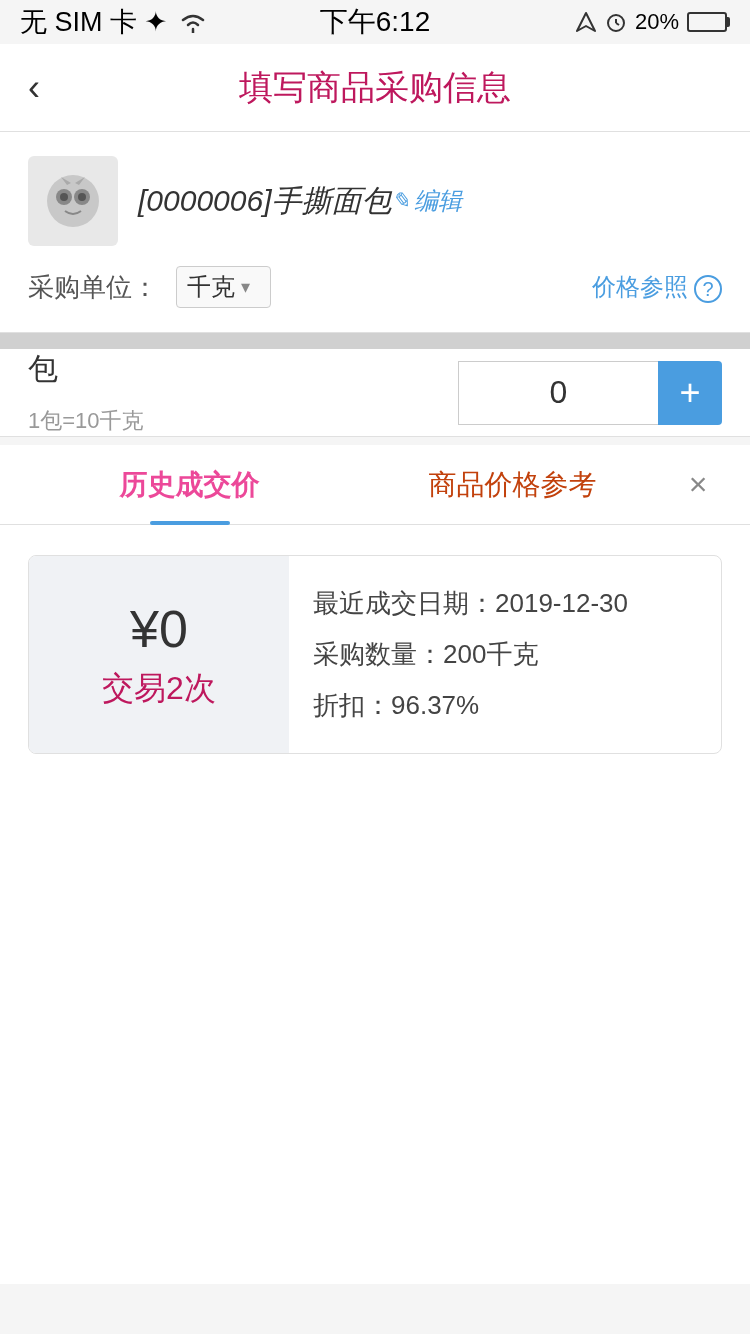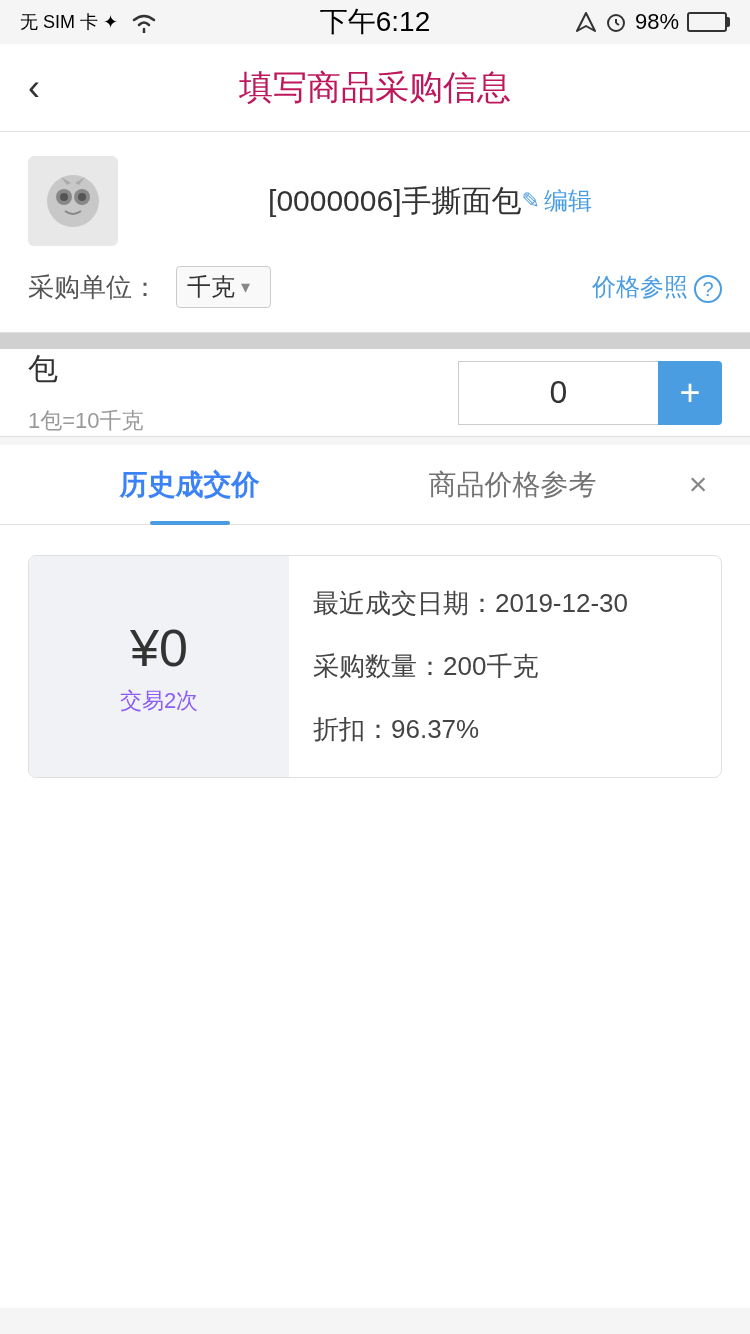--- a/index.html
+++ b/index.html
@@ -21,21 +21,21 @@
       align-items: center;
       justify-content: space-between;
       padding: 0 20px;
       font-size: 26px;
       font-weight: 500;
     }
     .status-left {
       display: flex;
       align-items: center;
       gap: 12px;
-      font-size: 18px;
+      font-size: 27px;
     }
     .status-center {
       font-size: 28px;
       font-weight: 500;
       position: absolute;
       left: 50%;
       transform: translateX(-50%);
     }
     .status-right {
       display: flex;
@@ -116,22 +116,23 @@
       align-items: center;
       justify-content: center;
       margin-right: 20px;
       flex-shrink: 0;
     }
     .product-info {
       flex: 1;
     }
     .product-name-row {
       display: flex;
-      justify-content: center;
-      align-items: center;
+      justify-content: flex-start;
+      align-items: center;
+      font-style: italic;
     }
     .product-name {
       font-size: 30px;
       color: #333;
       font-weight: 500;
     }
     .edit-link {
       font-size: 24px;
       color: #4a9de0;
       display: flex;
@@ -268,26 +269,26 @@
       flex: 1;
       display: flex;
       flex-direction: column;
       align-items: center;
       justify-content: center;
       height: 80px;
       cursor: pointer;
       position: relative;
     }
     .tab-item.active .tab-label {
-      color: #3b82f6;
+      color: #ec4899;
       font-weight: 600;
     }
     .tab-item .tab-label {
       font-size: 28px;
-      color: #737373;
+      color: #c2410c;
     }
     .tab-underline {
       position: absolute;
       bottom: 0;
       left: 50%;
       transform: translateX(-50%);
       width: 80px;
       height: 4px;
       background: #4a9de0;
       border-radius: 2px;
@@ -325,30 +326,30 @@
       justify-content: center;
       padding: 36px 20px;
       flex-shrink: 0;
     }
     .price-amount {
       font-size: 52px;
       color: #333;
       font-weight: 400;
     }
     .price-transactions {
-      font-size: 22px;
-      color: #8b5cf6;
+      font-size: 32px;
+      color: #be185d;
       margin-top: 8px;
     }
     .price-details {
       flex: 1;
       padding: 28px 24px;
       display: flex;
       flex-direction: column;
-      gap: 24px;
+      gap: 12px;
     }
     .detail-row {
       font-size: 26px;
       color: #444;
       line-height: 1.5;
     }
 
     
     .bottom-area {
       background: #fff;
@@ -374,21 +375,21 @@
 
     <svg width="22" height="22" viewBox="0 0 22 22">
       <polygon points="11,2 20,20 11,15 2,20" stroke="#333" stroke-width="2" fill="none" stroke-linejoin="round"></polygon>
     </svg>
 
     <svg width="22" height="22" viewBox="0 0 22 22">
       <circle cx="11" cy="12" r="8" stroke="#333" stroke-width="2" fill="none"></circle>
       <line x1="11" y1="8" x2="11" y2="12" stroke="#333" stroke-width="2"></line>
       <line x1="11" y1="12" x2="14" y2="14" stroke="#333" stroke-width="2"></line>
     </svg>
-    <span>98%</span>
+    <span>20%</span>
     <span class="battery-icon">
       <span class="battery-body">
         <span class="battery-fill"></span>
       </span>
       <span class="battery-tip"></span>
     </span>
   </div>
 </div>
 
 <div class="nav-bar">

